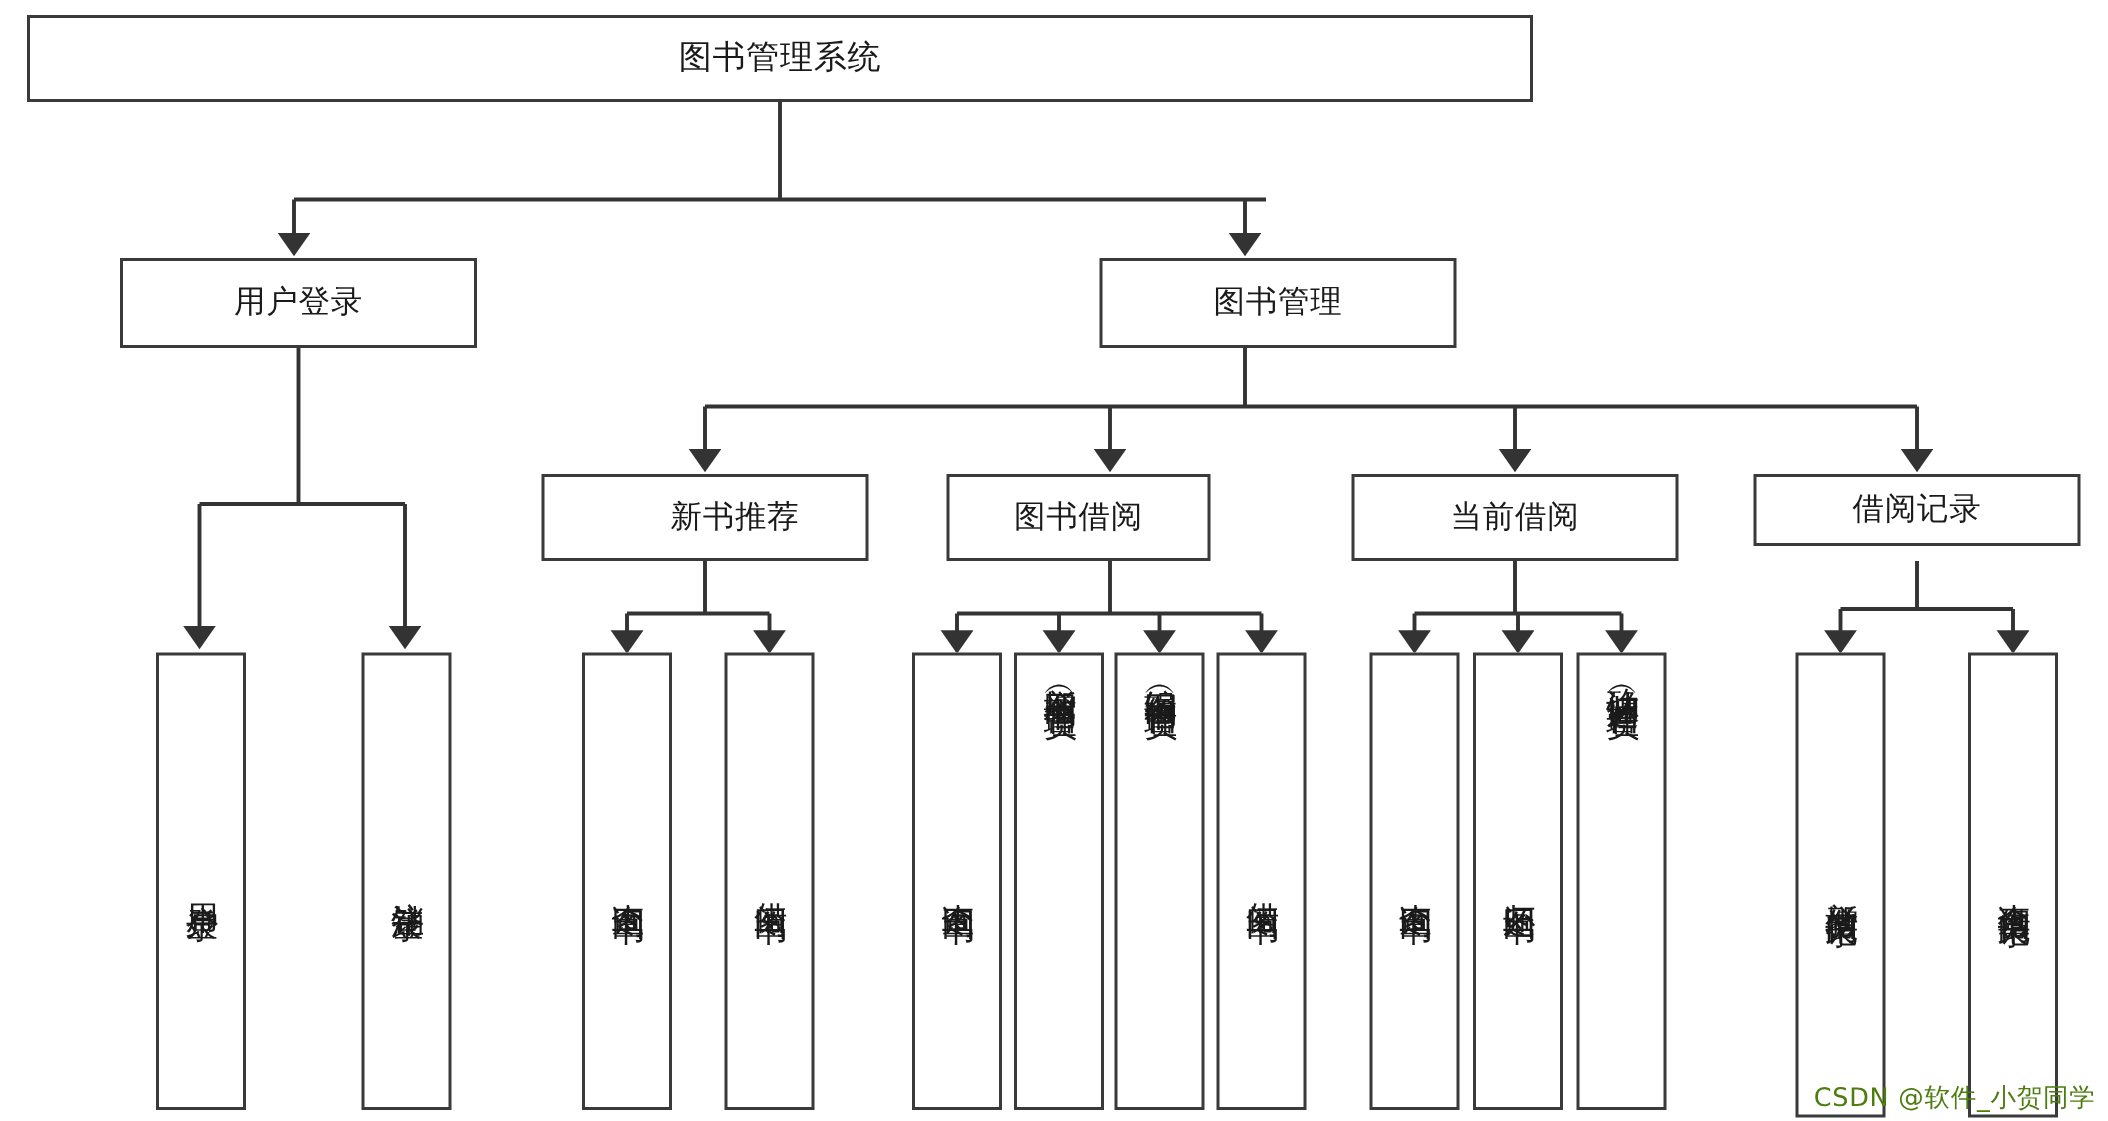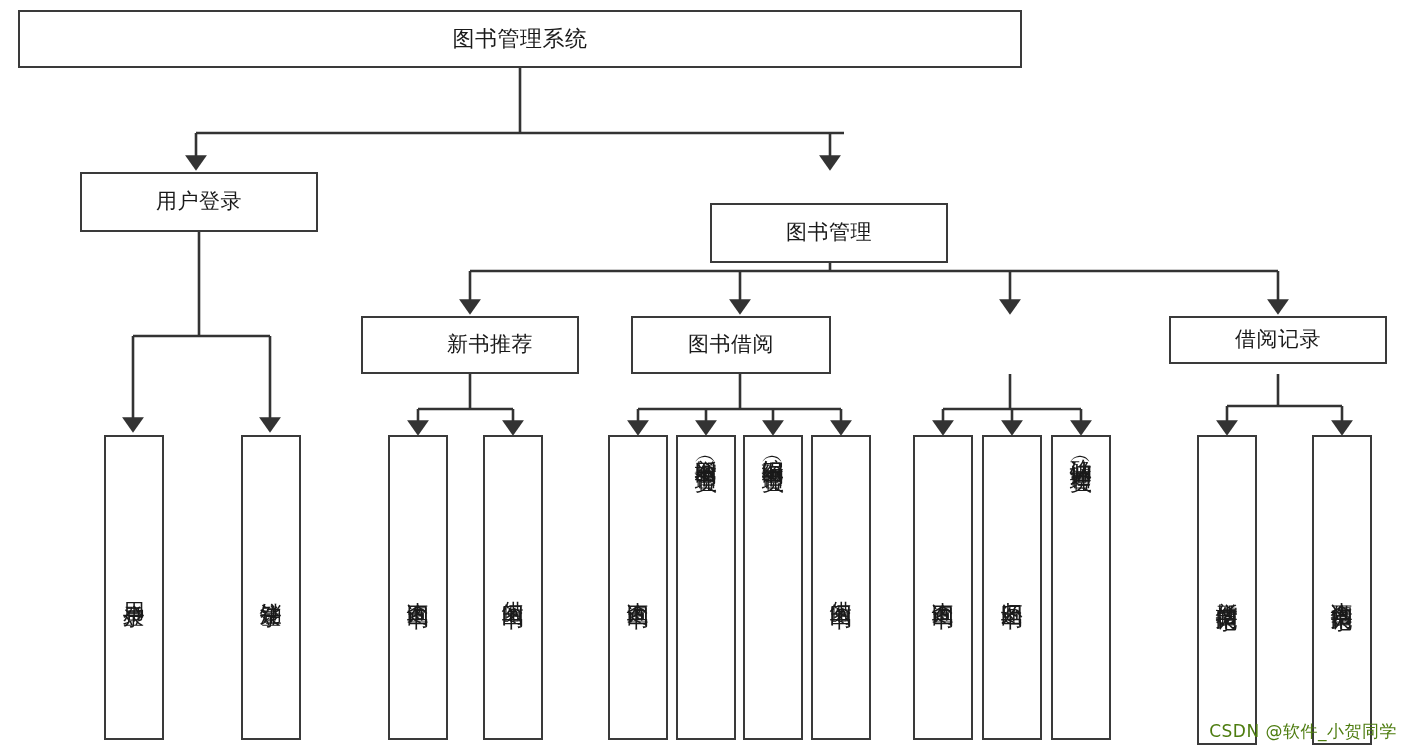--- a/index.html
+++ b/index.html
@@ -137,29 +137,32 @@
     </g>
   </svg>
 
   <div class="node horiz root" style="left:18px; top:10px; width:1004px; height:58px;">
     <span class="label">图书管理系统</span>
   </div>
 
   <div class="node horiz" style="left:80px; top:172px; width:238px; height:60px;">
     <span class="label">用户登录</span>
   </div>
-  <div class="node horiz" style="left:710px; top:172px; width:238px; height:60px;margin-top:31px;">
+  <div class="node horiz" style="left:733px; top:172px; width:238px; height:60px;">
     <span class="label">图书管理</span>
   </div>
 
   <div class="node horiz" style="left:361px; top:316px; width:218px; height:58px;padding-left:40px;">
     <span class="label">新书推荐</span>
   </div>
-  <div class="node horiz" style="left:631px; top:316px; width:200px; height:58px;">
+  <div class="node horiz" style="left:631px; top:316px; width:176px; height:58px;">
     <span class="label">图书借阅</span>
+  </div>
+  <div class="node horiz" style="left:901px; top:316px; width:218px; height:58px;">
+    <span class="label">当前借阅</span>
   </div>
   <div class="node horiz" style="left:1169px; top:316px; width:218px; height:48px;">
     <span class="label">借阅记录</span>
   </div>
 
   <div class="node vert center-v" style="left:104px; top:435px; width:60px; height:305px;">
     <span class="label">用户登录</span>
   </div>
   <div class="node vert center-v" style="left:241px; top:435px; width:60px; height:305px;">
     <span class="label">注销登录</span>

